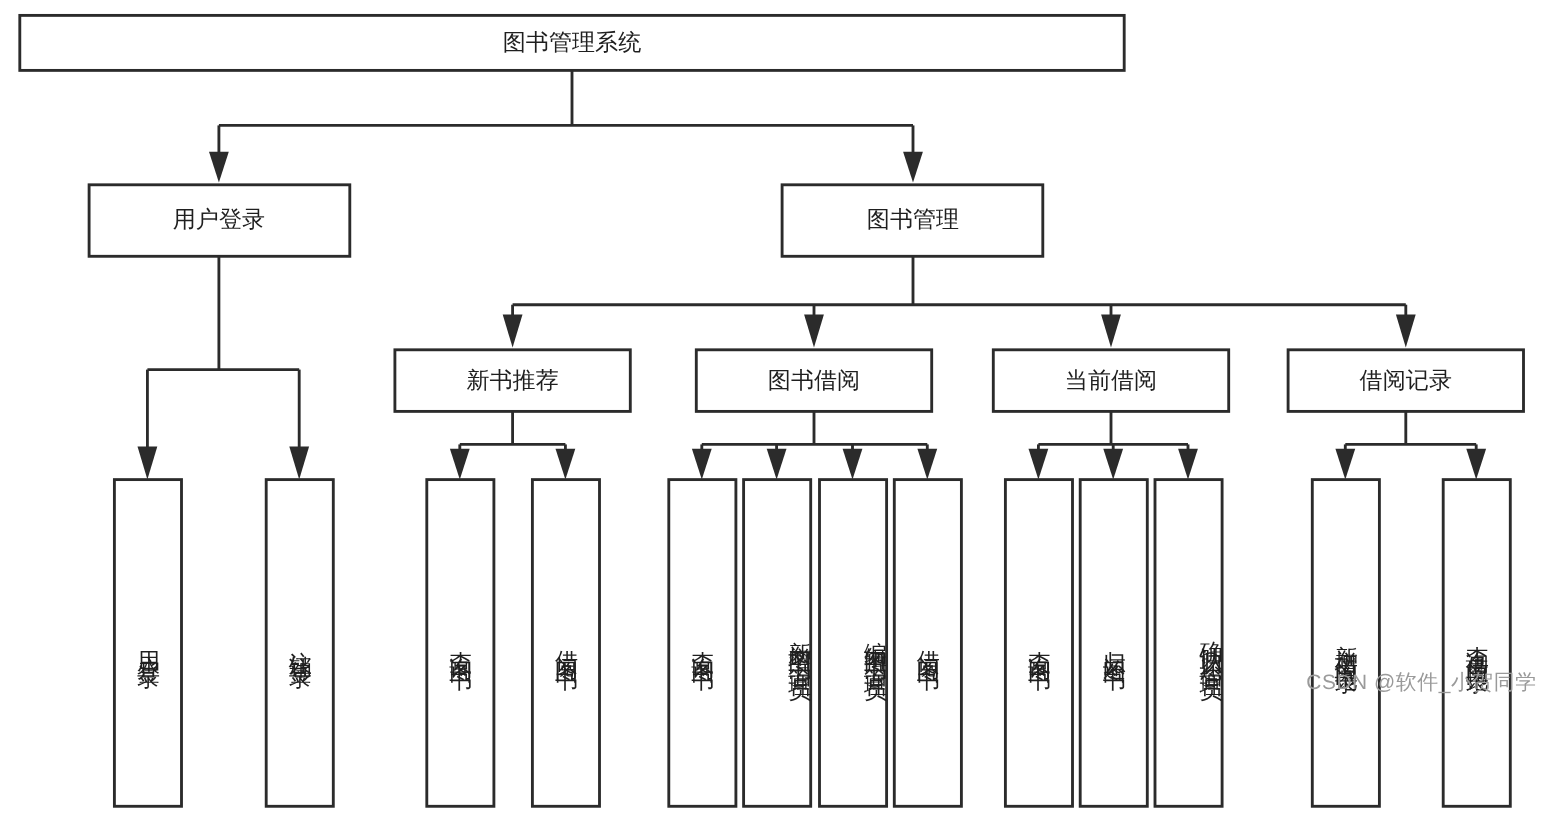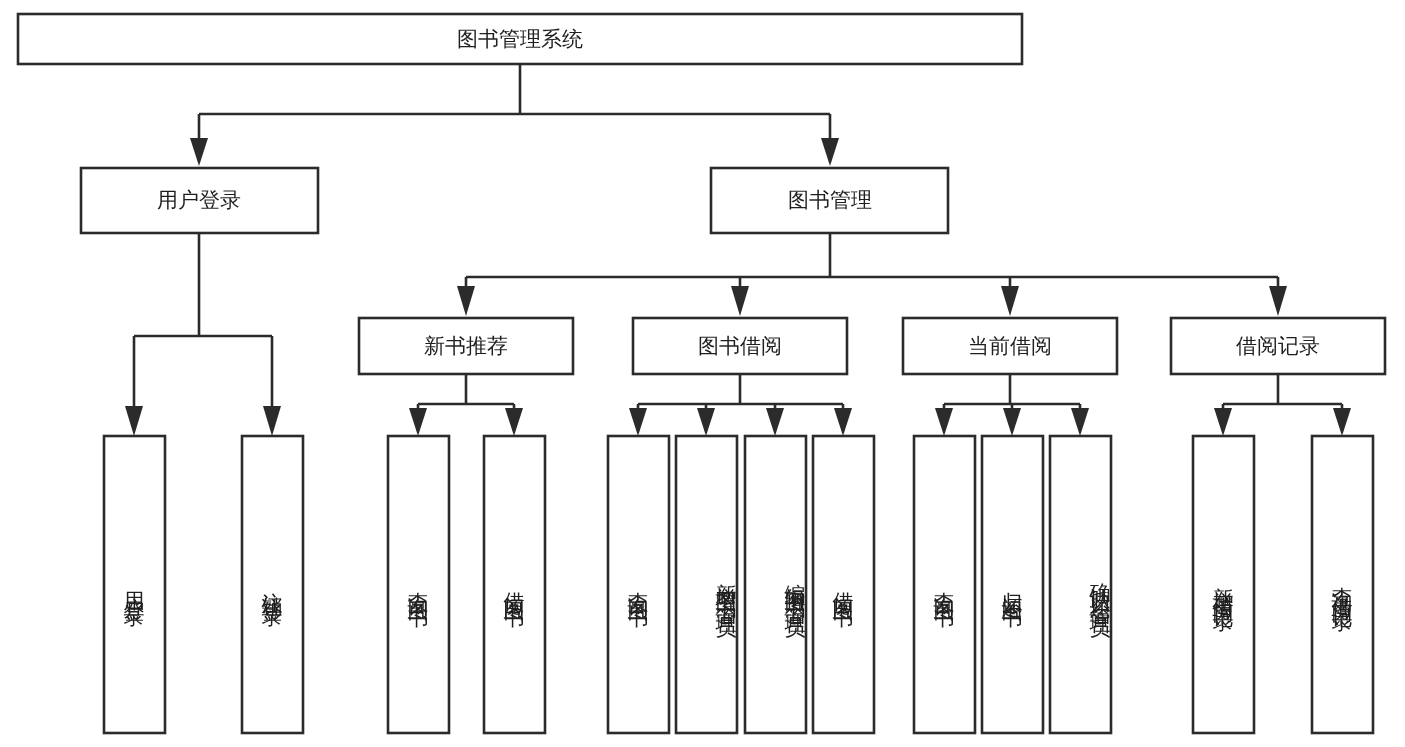--- a/index.html
+++ b/index.html
@@ -216,13 +216,14 @@
   <div class="vlabel top" style="left:745px; top:444px; width:61px; height:289px;">编辑图书（管理员）</div>
   <div class="vlabel centered" style="left:813px; top:436px; width:61px; height:297px;">借阅图书</div>
 
   <div class="vlabel centered" style="left:914px; top:436px; width:61px; height:297px;">查询图书</div>
   <div class="vlabel centered" style="left:982px; top:436px; width:61px; height:297px;">归还图书</div>
   <div class="vlabel top" style="left:1050px; top:444px; width:61px; height:289px;">确认归还（管理员）</div>
 
   <div class="vlabel centered" style="left:1193px; top:436px; width:61px; height:297px;">新增借阅记录</div>
   <div class="vlabel centered" style="left:1312px; top:436px; width:61px; height:297px;">查询借阅记录</div>
 
+  <div class="watermark">CSDN @软件_小贺同学</div>
 </div>
 
 </body></html>

